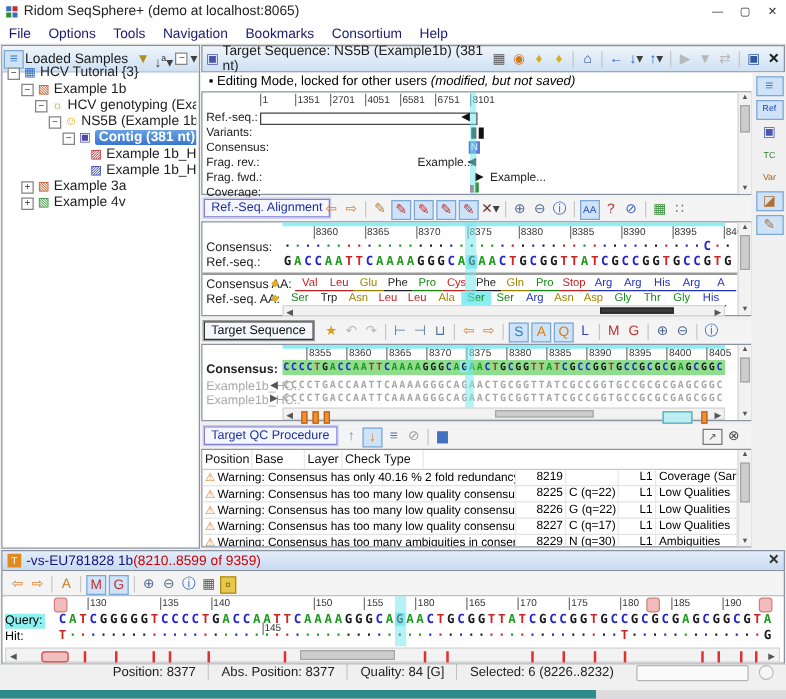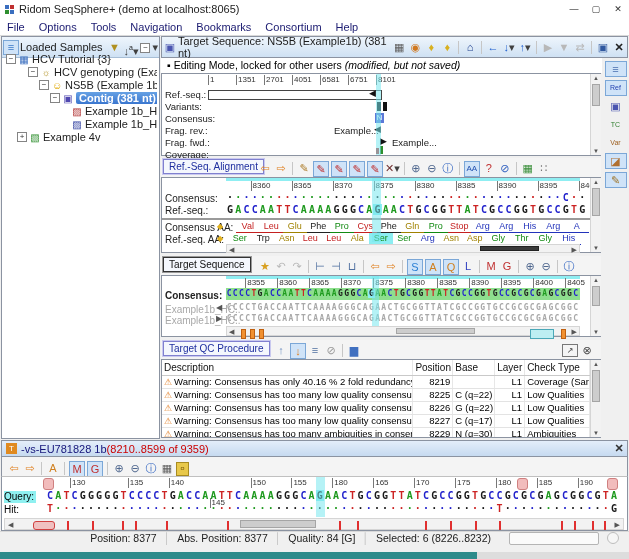--- a/index.html
+++ b/index.html
@@ -99,25 +99,27 @@
     <div class="phead" style="left:0;top:0;width:157px;height:21px;">
       <span class="tbi" style="background: rgb(207, 227, 248); border: 1px solid rgb(123, 167, 215); height: 13px; line-height: 13px; color: rgb(58, 120, 200);">≡</span>
       <span>Loaded Samples</span>
       <span style="flex:1"></span>
       <span class="tbi" style="color: rgb(176, 144, 32);">▼</span>
       <span class="tbi"><span style="color: rgb(64, 64, 64);">↓</span><span style="font-size:7px;vertical-align:super;">a</span><span style="color: rgb(64, 64, 64);">▾</span></span>
       <span class="tbi"><span class="exp" style="color: rgb(64, 64, 64);">−</span><span style="color: rgb(64, 64, 64);">▾</span></span>
     </div>
     <div class="abs" style="left:2px;top:15px;width:153px;height:375px;overflow:hidden;">
         <div class="trow"><span style="display: inline-block; width: 2px;"></span><span class="exp">−</span><span class="ticon" style="color: rgb(58, 110, 191);">▦</span><span class="tlabel">HCV Tutorial {3}</span></div>
+        <div class="trow"><span style="display: inline-block; width: 13px;"></span><span class="exp">−</span><span class="ticon" style="color: rgb(192, 80, 32);">▧</span><span class="tlabel">Example 1b</span></div>
         <div class="trow"><span style="display: inline-block; width: 24px;"></span><span class="exp">−</span><span class="ticon" style="color: rgb(176, 144, 32);">☼</span><span class="tlabel">HCV genotyping (Example 1b)</span></div>
         <div class="trow"><span style="display: inline-block; width: 35px;"></span><span class="exp">−</span><span class="ticon" style="color: rgb(224, 168, 0);">☺</span><span class="tlabel">NS5B (Example 1b)</span></div>
         <div class="trow tsel"><span style="display: inline-block; width: 46px;"></span><span class="exp">−</span><span class="ticon" style="color: rgb(80, 72, 176);">▣</span><span class="tlabel">Contig (381 nt)</span></div>
         <div class="trow"><span style="display: inline-block; width: 57px;"></span><span style="display: inline-block; width: 10px;"></span><span class="ticon" style="color: rgb(176, 48, 48);">▨</span><span class="tlabel">Example 1b_HCV_</span></div>
         <div class="trow"><span style="display: inline-block; width: 57px;"></span><span style="display: inline-block; width: 10px;"></span><span class="ticon" style="color: rgb(48, 64, 160);">▨</span><span class="tlabel">Example 1b_HCV_</span></div>
+        <div class="trow"><span style="display: inline-block; width: 13px;"></span><span class="exp">+</span><span class="ticon" style="color: rgb(192, 80, 32);">▧</span><span class="tlabel">Example 3a</span></div>
         <div class="trow"><span style="display: inline-block; width: 13px;"></span><span class="exp">+</span><span class="ticon" style="color: rgb(47, 143, 47);">▧</span><span class="tlabel">Example 4v</span></div>
       </div>
   </div>
 
   <div class="phead" style="left:161px;top:36px;width:467px;height:22px;border:1px solid #8b93a1;">
     <span class="tbi" style="color: rgb(74, 85, 176);">▣</span>
     <span style="font-size:11px;">Target Sequence: NS5B (Example1b) (381 nt)</span>
     <span style="flex:1"></span>
     <span class="tbi" style="color: rgb(96, 96, 96);">▦</span>
     <span class="tbi" style="color: rgb(208, 120, 32);">◉</span>
@@ -277,21 +279,20 @@
     <span class="abs" style="left:112px;top:1px;white-space:nowrap;">
       <span class="tbi" style="color: rgb(112, 144, 192);">↑</span><span class="tbi sel" style="color: rgb(224, 128, 32);">↓</span><span class="tbi" style="color: rgb(80, 112, 160);">≡</span><span class="tbi" style="color: rgb(153, 153, 153);">⊘</span><span class="sep"></span><span class="tbi" style="color: rgb(64, 112, 192);">▆</span>
     </span>
     <span class="abs" style="right:6px;top:1px;white-space:nowrap;">
       <span class="tbi" style="border: 1px solid rgb(119, 119, 119); height: 11px; line-height: 11px; font-size: 8px; color: rgb(68, 68, 68);">↗</span><span class="tbi" style="color: rgb(68, 68, 68);">⊗</span>
     </span>
   </div>
 
   <div class="panel" style="left:161px;top:359px;width:440px;height:79px;">
     <div class="qchead" style="left:0;top:0;width:428px;height:15px;line-height:15px;">
-      <span class="qcc qdesc">Description</span>
       <span class="qcc qpos">Position</span>
       <span class="qcc qbase">Base</span>
       <span class="qcc qlayer">Layer</span>
       <span class="qcc qtype">Check Type</span>
     </div>
     <div class="abs" style="left:0;top:16px;width:428px;height:61px;overflow:hidden;">
         <div class="qcrow">
           <span class="qcc qdesc"><span class="warn">⚠</span>Warning: Consensus has only 40.16 % 2 fold redundancy coverage</span>
           <span class="qcc qpos">8219</span>
           <span class="qcc qbase"></span>

